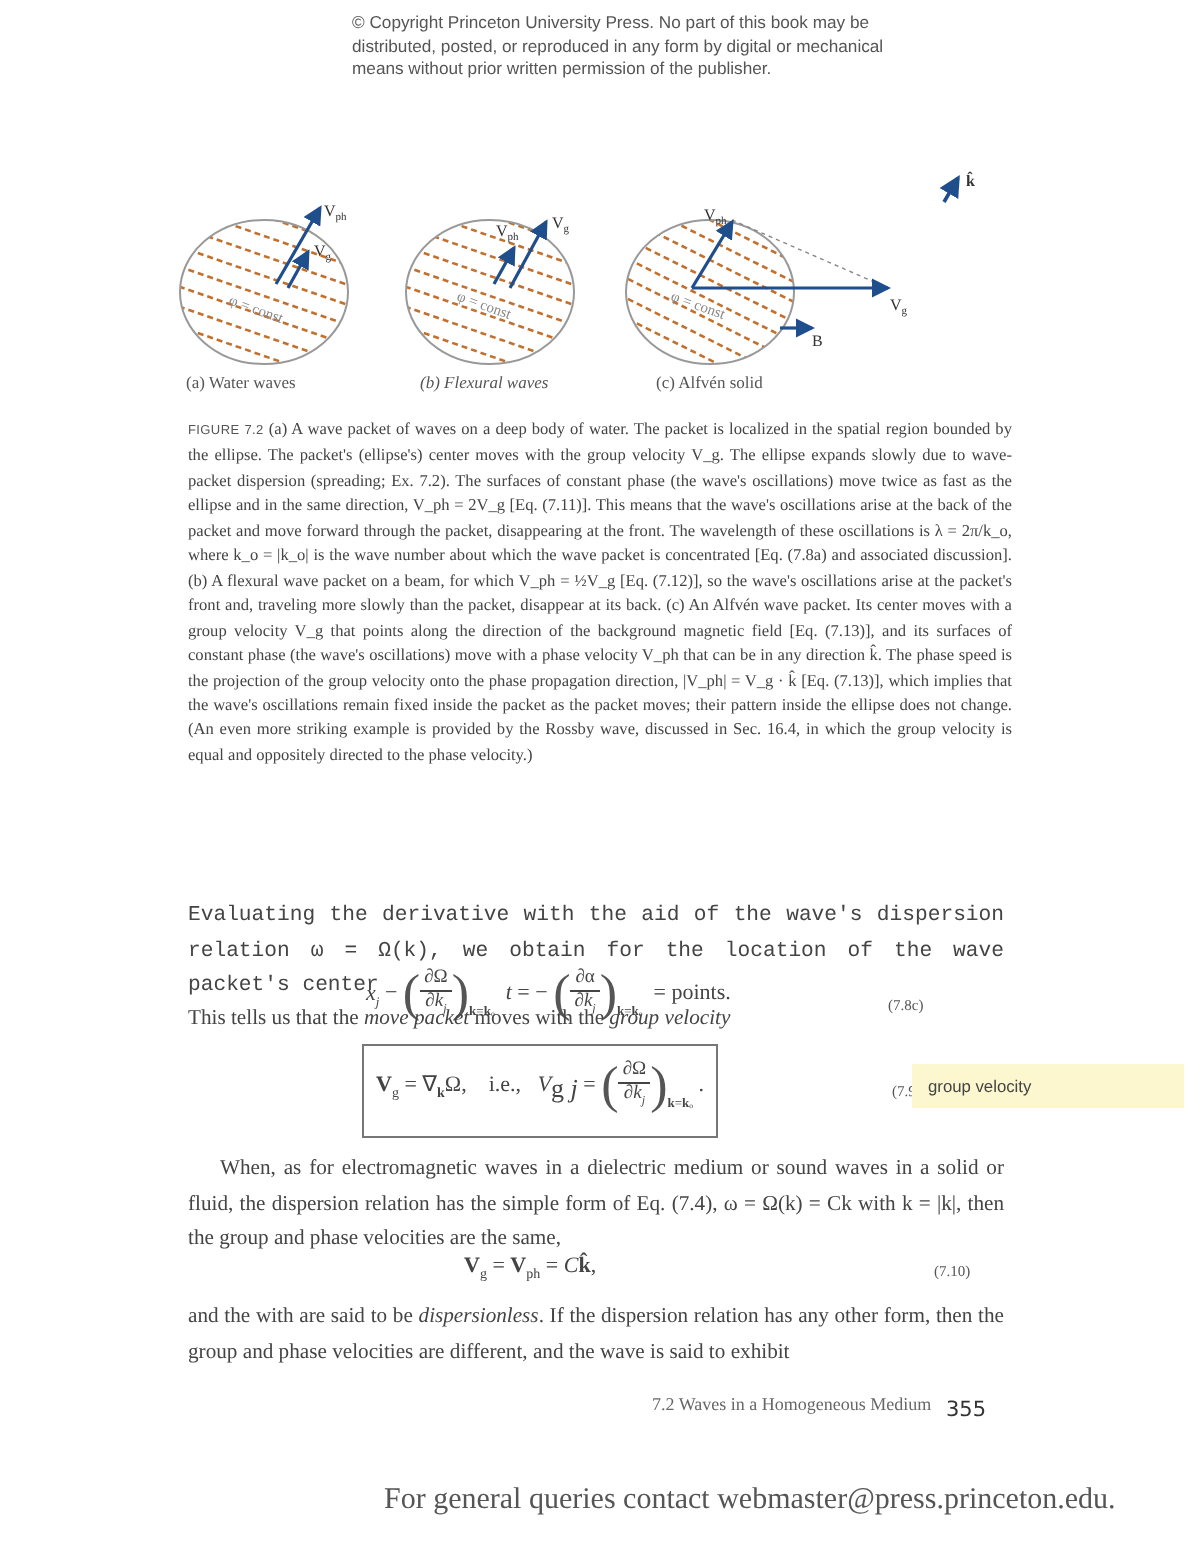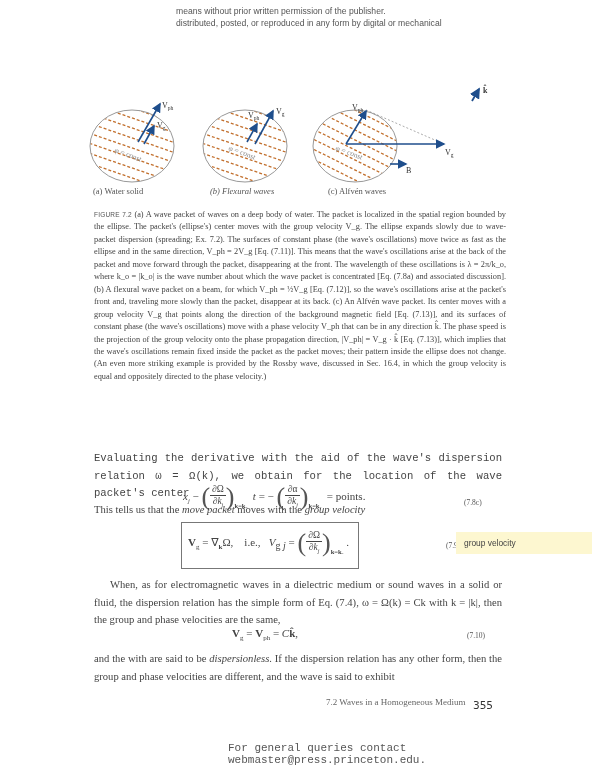--- a/index.html
+++ b/index.html
@@ -10,35 +10,36 @@
   .subcap { position: absolute; top: 106px; font-family: "Liberation Serif", serif; font-size: 8.5px; color: #555; white-space: nowrap; }
   .caption { position: absolute; top: 209px; left: 94px; width: 412px; font-family: "Liberation Serif", serif; font-size: 8.3px; line-height: 12.45px; color: #444; text-align: justify; }
   .caption .label { font-family: "Liberation Sans", sans-serif; font-size: 6.5px; letter-spacing: 0.2px; color: #555; }
   .body-text { position: absolute; left: 94px; width: 408px; font-family: "Liberation Serif", serif; font-size: 10.6px; line-height: 17.5px; color: #444; text-align: justify; }
   .eq { position: absolute; font-family: "Liberation Serif", serif; color: #444; font-size: 11px; }
   .eqnum { position: absolute; font-family: "Liberation Serif", serif; font-size: 7.5px; color: #555; }
   .boxed { position: absolute; left: 181px; top: 522px; width: 176px; height: 45px; border: 1px solid #777; }
   .margin-note { position: absolute; left: 456px; top: 532px; width: 136px; height: 22px; background: #fdf7d0; font-family: "Liberation Sans", sans-serif; font-size: 8.4px; color: #444; line-height: 22px; padding-left: 8px; box-sizing: border-box; }
   .running-head { position: absolute; top: 697px; left: 326px; font-family: "Liberation Serif", serif; font-size: 9px; color: #666; }
   .page-num { position: absolute; top: 699px; left: 473px; font-family: "DejaVu Sans", sans-serif; font-size: 10.5px; color: #333; }
-  .footer { position: absolute; top: 742px; left: 192px; font-family: Liberation Mono, monospace; font-size: 11px; color: #555; margin-left: 36px; }
+  .footer { position: absolute; top: 742px; left: 192px; font-family: Liberation Serif, serif; font-size: 15px; color: #555; }
   i { font-style: italic; }
   b { font-weight: bold; }
   .frac { display: inline-block; vertical-align: middle; text-align: center; font-size: 9.5px; line-height: 11px; }
   .frac .num { display: block; border-bottom: 0.8px solid #444; padding: 0 2px; }
   .frac .den { display: block; padding: 0 2px; }
   .paren { font-size: 26px; vertical-align: middle; font-weight: 100; color: #555; }
   .sub { font-size: 6.5px; vertical-align: -8px; }
 </style>
 </head>
 <body>
 
 <div class="copyright">
+  <div>© Copyright Princeton University Press. No part of this book may be</div>
+  <div>distributed, posted, or reproduced in any form by digital or mechanical</div>
   <div>means without prior written permission of the publisher.</div>
-  <div>distributed, posted, or reproduced in any form by digital or mechanical</div>
 </div>
 
 <div class="figure">
   <svg width="440" height="130" viewBox="0 0 440 130">
     <defs>
       <marker id="ah" markerWidth="6" markerHeight="6" refX="5" refY="3" orient="auto">
         <path d="M0,0 L6,3 L0,6 z" fill="#1f4e8c"></path>
       </marker>
       <clipPath id="c1">
           <ellipse cx="52" cy="66" rx="42" ry="36"></ellipse>
@@ -112,50 +113,50 @@
       <line x1="266" y1="64" x2="364" y2="64" stroke="#1f4e8c" stroke-width="1.6" marker-end="url(#ah)"></line>
       <line x1="392" y1="21" x2="399" y2="9" stroke="#1f4e8c" stroke-width="1.8" marker-end="url(#ah)"></line>
       <line x1="310" y1="84" x2="326" y2="84" stroke="#1f4e8c" stroke-width="1.6" marker-end="url(#ah)"></line>
       <text x="403" y="13" font-size="8" fill="#333" font-family="Liberation Serif, serif" font-weight="bold">k̂</text>
       <text x="272" y="30" font-size="8" fill="#333" font-family="Liberation Serif, serif">V<tspan font-size="5.5" dy="2">ph</tspan></text>
       <text x="365" y="75" font-size="8" fill="#333" font-family="Liberation Serif, serif">V<tspan font-size="5.5" dy="2">g</tspan></text>
       <text x="326" y="93" font-size="8" fill="#333" font-family="Liberation Serif, serif">B</text>
       <text x="255" y="70" font-size="7.5" fill="#888" font-family="Liberation Serif, serif" transform="rotate(20 255 70)">φ = const</text>
     </g>
   </svg>
-  <div class="subcap" style="left:13px;">(a) Water solid</div>
+  <div class="subcap" style="left:13px;">(a) Water waves</div>
   <div class="subcap" style="left:130px;font-style:italic;">(b) Flexural waves</div>
-  <div class="subcap" style="left:248px;">(c) Alfvén waves</div>
+  <div class="subcap" style="left:248px;">(c) Alfvén solid</div>
 </div>
 
 <div class="caption">
   <span class="label">FIGURE 7.2</span>
   <span>(a) A wave packet of waves on a deep body of water. The packet is localized in the spatial region bounded by the ellipse. The packet's (ellipse's) center moves with the group velocity V_g. The ellipse expands slowly due to wave-packet dispersion (spreading; Ex. 7.2). The surfaces of constant phase (the wave's oscillations) move twice as fast as the ellipse and in the same direction, V_ph = 2V_g [Eq. (7.11)]. This means that the wave's oscillations arise at the back of the packet and move forward through the packet, disappearing at the front. The wavelength of these oscillations is λ = 2π/k_o, where k_o = |k_o| is the wave number about which the wave packet is concentrated [Eq. (7.8a) and associated discussion]. (b) A flexural wave packet on a beam, for which V_ph = ½V_g [Eq. (7.12)], so the wave's oscillations arise at the packet's front and, traveling more slowly than the packet, disappear at its back. (c) An Alfvén wave packet. Its center moves with a group velocity V_g that points along the direction of the background magnetic field [Eq. (7.13)], and its surfaces of constant phase (the wave's oscillations) move with a phase velocity V_ph that can be in any direction k̂. The phase speed is the projection of the group velocity onto the phase propagation direction, |V_ph| = V_g · k̂ [Eq. (7.13)], which implies that the wave's oscillations remain fixed inside the packet as the packet moves; their pattern inside the ellipse does not change. (An even more striking example is provided by the Rossby wave, discussed in Sec. 16.4, in which the group velocity is equal and oppositely directed to the phase velocity.)</span>
 </div>
 
 <div class="body-text" style="top:450px;font-family:Liberation Mono, monospace;">Evaluating the derivative with the aid of the wave's dispersion relation ω = Ω(k), we obtain for the location of the wave packet's center</div>
 
 <div class="eq" style="top:482px; left:183px;">
   <i>x<span class="sub" style="vertical-align:-3px">j</span></i> −
   <span class="paren">(</span><span class="frac"><span class="num">∂Ω</span><span class="den">∂<i>k<sub style="font-size:6px">j</sub></i></span></span><span class="paren">)</span><span class="sub"><b>k</b>=<b>k</b>ₒ</span>
   &nbsp;<i>t</i> = −
   <span class="paren">(</span><span class="frac"><span class="num">∂α</span><span class="den">∂<i>k<sub style="font-size:6px">j</sub></i></span></span><span class="paren">)</span><span class="sub"><b>k</b>=<b>k</b>ₒ</span>
   &nbsp;<span>= points.</span>
 </div>
-<div class="eqnum" style="top:498px; left:464px;text-align:right;">(7.8c)</div>
+<div class="eqnum" style="top:498px; left:444px;text-align:right;">(7.8c)</div>
 
 <div class="body-text" style="top:502px; top:501px;">
   <span>This tells us that the </span><i>move packet</i><span> moves with the </span><i>group velocity</i>
 </div>
 
 <div class="boxed"></div>
 <div class="eq" style="top:528px; left:188px;">
   <b>V</b><span style="font-size:7px;vertical-align:-3px">g</span> = ∇<span style="font-size:7px;vertical-align:-3px"><b>k</b></span>Ω, &nbsp;&nbsp;
   <span>i.e.,</span>&nbsp;&nbsp;
-  <i>V</i><span style="font-size:10px;vertical-align:-3px">g <i>j</i></span> =
+  <i>V</i><span style="font-size:13px;vertical-align:-3px">g <i>j</i></span> =
   <span class="paren">(</span><span class="frac"><span class="num">∂Ω</span><span class="den">∂<i>k<sub style="font-size:6px">j</sub></i></span></span><span class="paren">)</span><span class="sub"><b>k</b>=<b>k</b>ₒ</span> .
 </div>
 <div class="eqnum" style="top:541px; left:428px;margin-left:18px;">(7.9)</div>
 
 <div class="margin-note">group velocity</div>
 
 <div class="body-text" style="top:576px; text-indent:16px;">When, as for electromagnetic waves in a dielectric medium or sound waves in a solid or fluid, the dispersion relation has the simple form of Eq. (7.4), ω = Ω(k) = Ck with k = |k|, then the group and phase velocities are the same,</div>
 
 <div class="eq" style="top:627px; left:232px;">
   <b>V</b><span style="font-size:7px;vertical-align:-3px">g</span> = <b>V</b><span style="font-size:7px;vertical-align:-3px">ph</span> = <i>C</i><b>k̂</b>,

